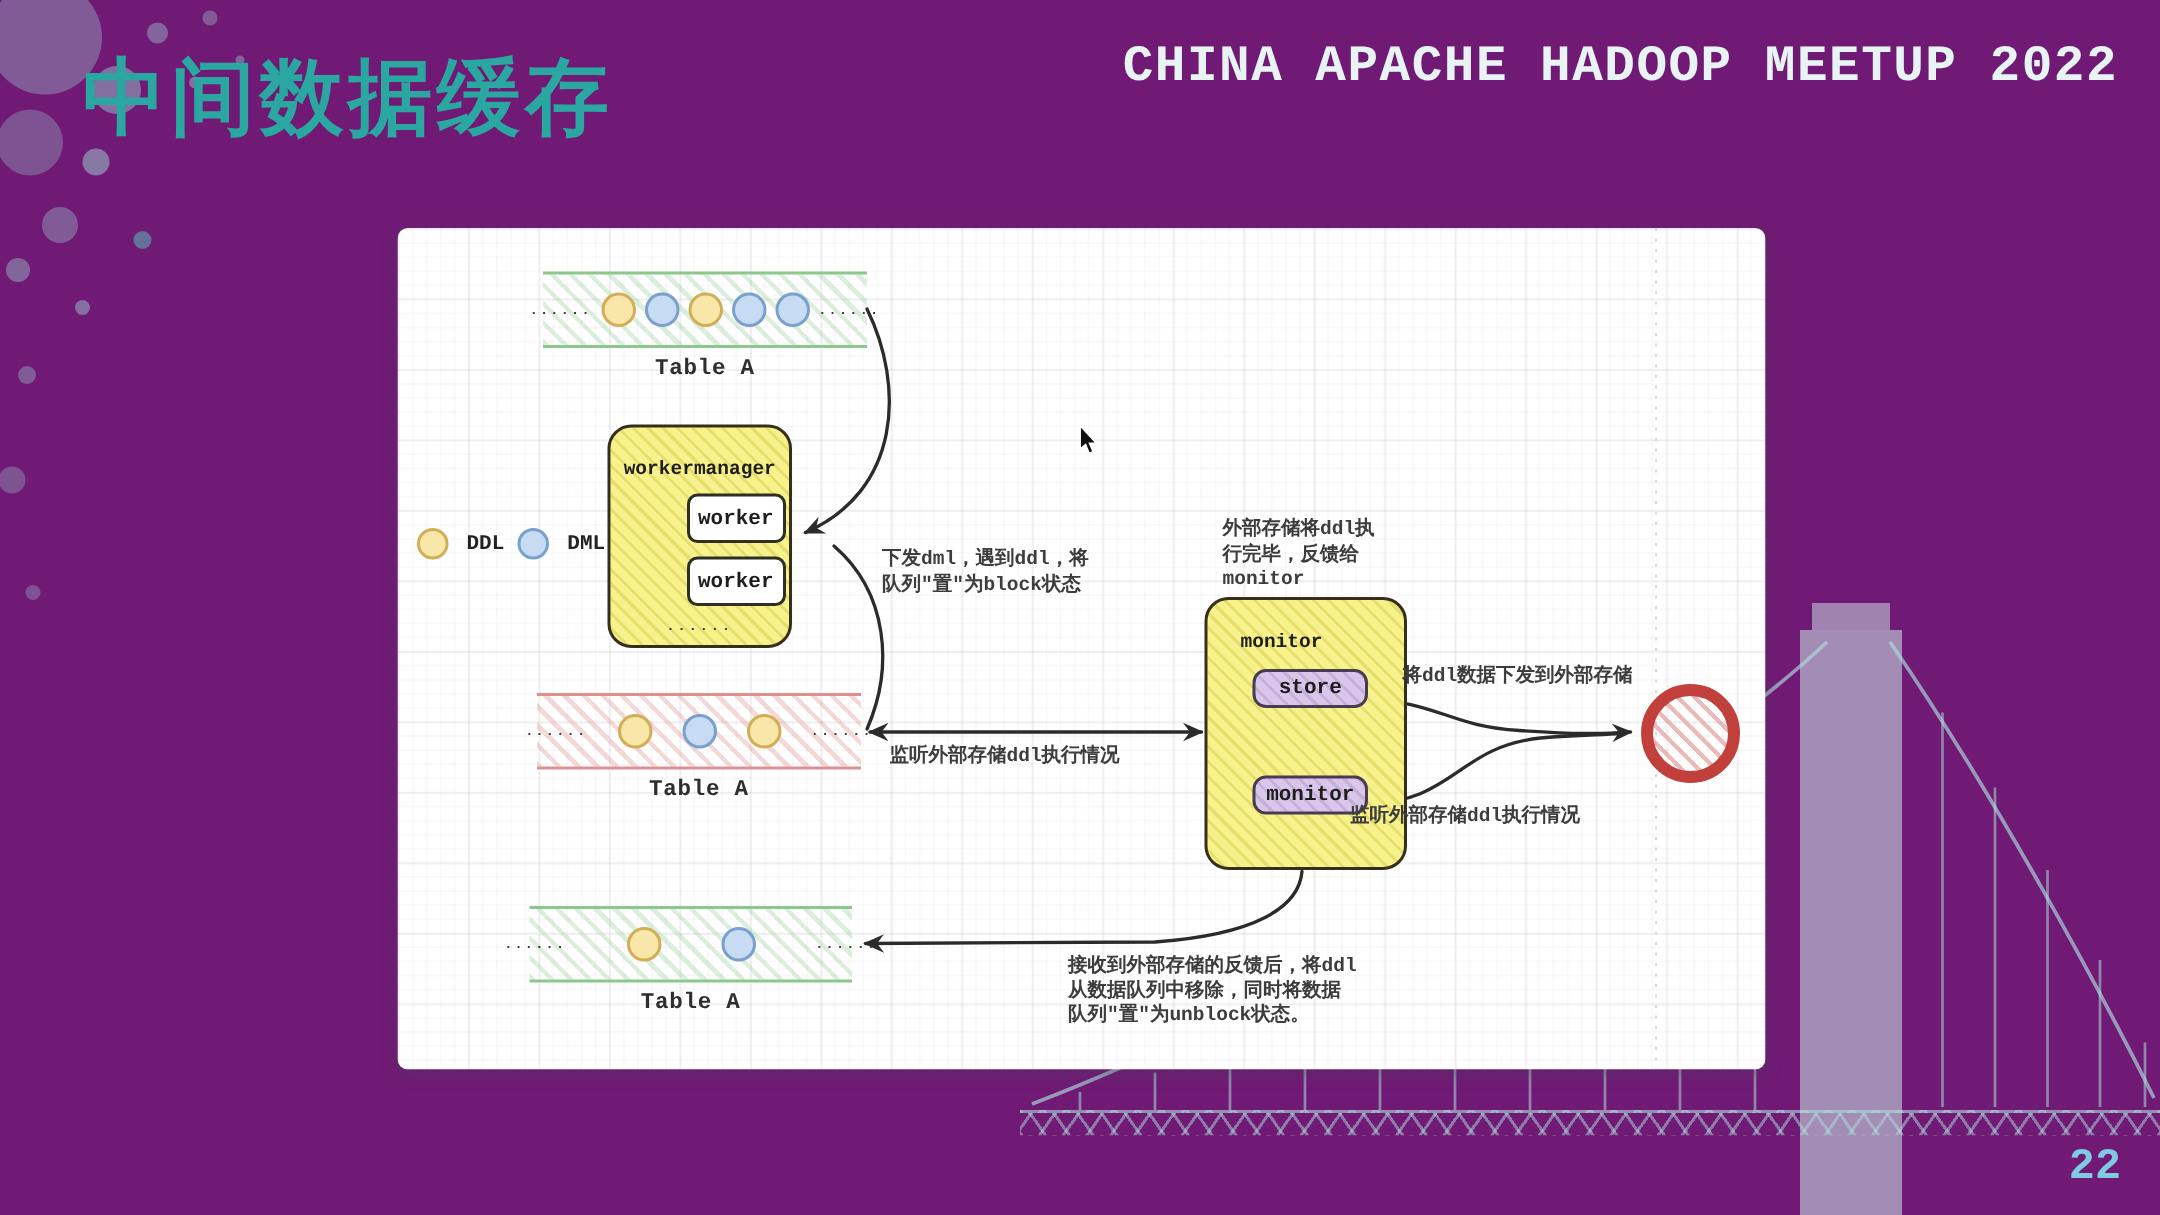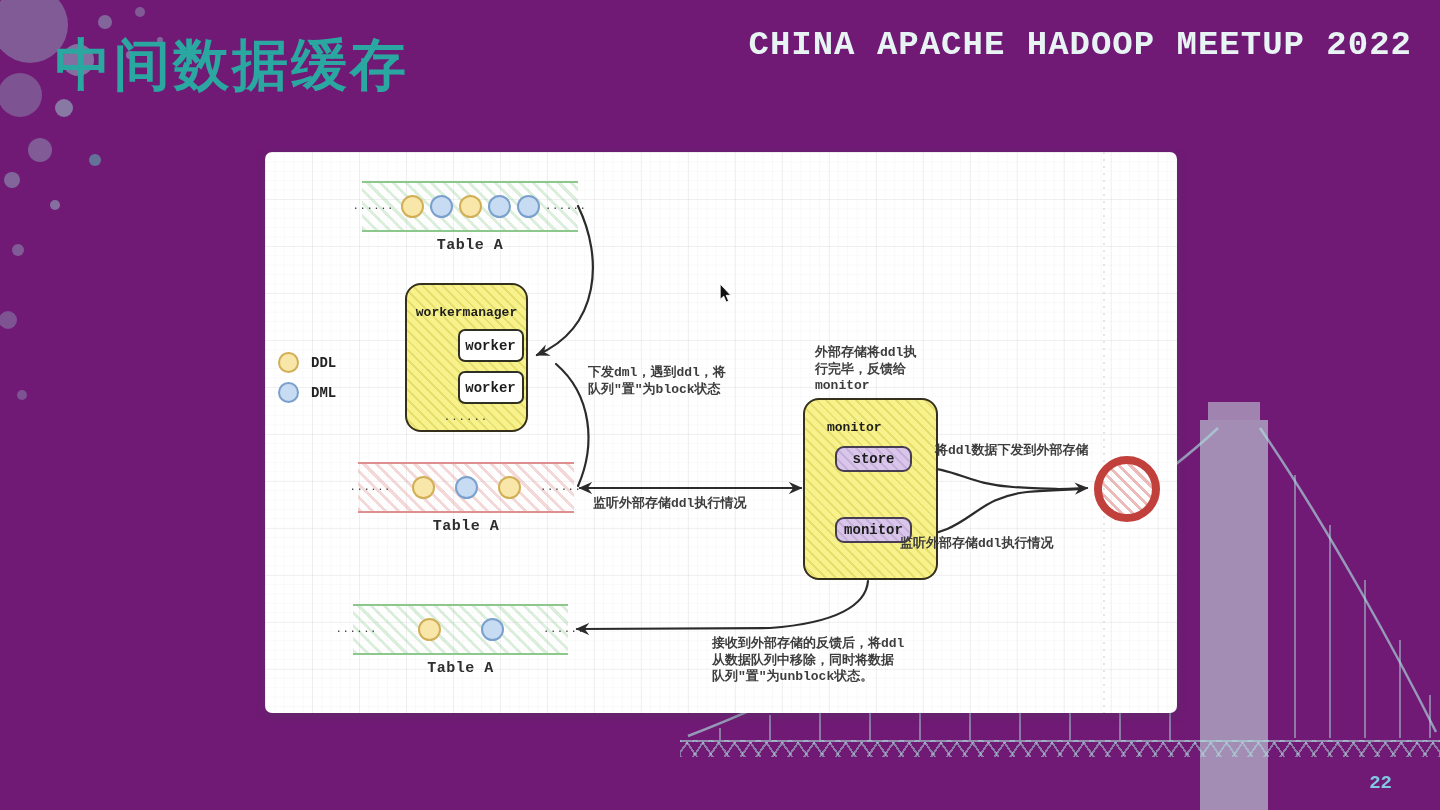--- a/index.html
+++ b/index.html
@@ -12,21 +12,21 @@
   
   .title {
     position:absolute; left:55px; top:28px; font-size:56px; font-weight:600;
     letter-spacing:3px; color:var(--accent,#2AA7A0); white-space:nowrap;
   }
   .watermark {
     position:absolute; right:28px; top:26px; font-size:34px; font-weight:700;
     letter-spacing:1px; color:#E8F4F4; white-space:nowrap;
   }
   .page-num {
-    position:absolute; right:48px; bottom:16px; font-size:19px; font-weight:600; color:#7FC9E2;
+    position:absolute; right:26px; bottom:16px; font-size:29px; font-weight:600; color:#7FC9E2;
   }
   .splash { position:absolute; left:0; top:0; }
   .cursor { position:absolute; left:719px; top:284px; z-index:50; }
 
   
   .bridge-tower { position:absolute; left:1200px; top:420px; width:68px; height:390px; background:rgba(208,236,234,.55); }
   .bridge-cap   { position:absolute; left:1208px; top:402px; width:52px; height:18px; background:rgba(208,236,234,.5); }
   .bridge-deck  {
     position:absolute; left:680px; top:740px; width:760px; height:17px;
     border-top:2px solid rgba(172,221,219,.6);
@@ -91,21 +91,21 @@
   .inner-purple {
     position:absolute; left:30px; width:77px; height:26px;
     background-color:var(--purple-box,#D9C6EA);
     background-image:repeating-linear-gradient(45deg, rgba(120,90,150,.20) 0 2px, transparent 2px 7px);
     border:2px solid #473d52; border-radius:9px;
     display:flex; align-items:center; justify-content:center; font-size:14px; font-weight:700; color:#1d1d1d;
   }
   .store { top:46px; } .fetcher { top:117px; }
 
   
-  .legend { position:absolute; left:13px; top:200px; display:flex; flex-direction:column; gap:9px; z-index:8; }
+  .legend { position:absolute; left:13px; top:200px; display:flex; flex-direction:row; gap:9px; z-index:8; }
   .legend-row { display:flex; align-items:center; gap:12px; }
   .legend-swatch { width:21px; height:21px; }
   .legend-label { font-size:14px; font-weight:600; color:#222; }
 
   
   .ext-circle {
     position:absolute; left:829px; top:304px; width:66px; height:66px; z-index:9;
     border:8px solid var(--external-storage-ring,#C2403C); border-radius:50%;
     background:repeating-linear-gradient(45deg, transparent 0 5px, rgba(228,150,150,.65) 5px 8px);
   }

